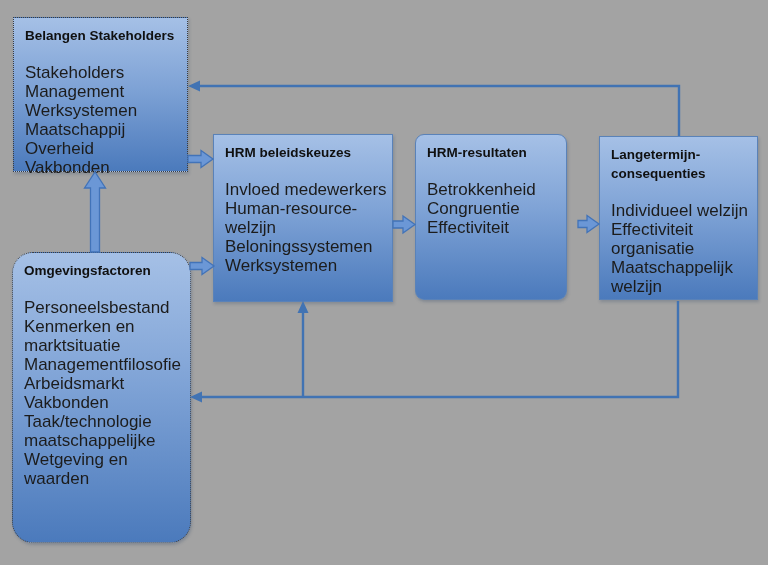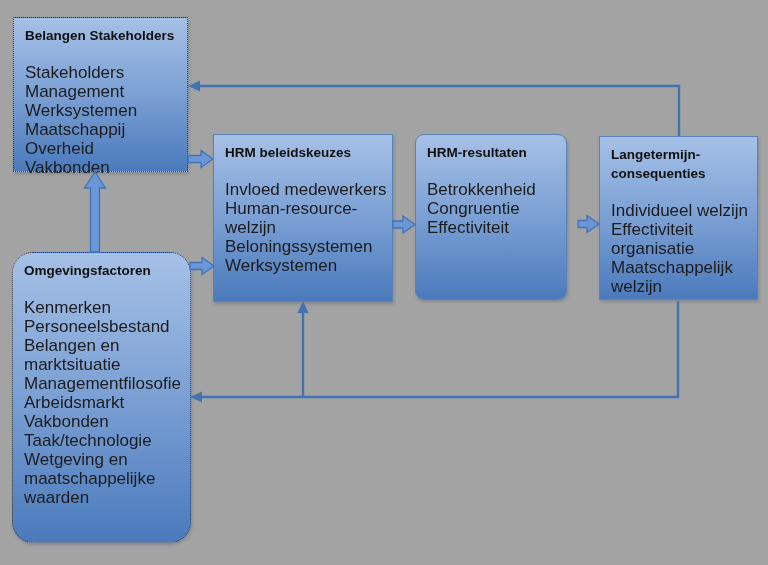--- a/index.html
+++ b/index.html
@@ -46,30 +46,29 @@
     <div class="box-line">Werksystemen</div>
     <div class="box-line">Maatschappij</div>
     <div class="box-line">Overheid</div>
     <div class="box-line">Vakbonden</div>
   </div>
 
   <div class="gbox dotted" id="box-omgeving">
     <div class="box-title">
       <div>Omgevingsfactoren</div>
     </div>
-    <div class="box-line">Kenmerken</div>
     <div class="box-line">Personeelsbestand</div>
-    <div class="box-line">Belangen en</div>
+    <div class="box-line">Kenmerken en</div>
     <div class="box-line">marktsituatie</div>
     <div class="box-line">Managementfilosofie</div>
     <div class="box-line">Arbeidsmarkt</div>
     <div class="box-line">Vakbonden</div>
     <div class="box-line">Taak/technologie</div>
+    <div class="box-line">maatschappelijke</div>
     <div class="box-line">Wetgeving en</div>
-    <div class="box-line">maatschappelijke</div>
     <div class="box-line">waarden</div>
   </div>
 
   <div class="gbox solid" id="box-beleid">
     <div class="box-title">
       <div>HRM beleidskeuzes</div>
     </div>
     <div class="box-line">Invloed medewerkers</div>
     <div class="box-line">Human-resource-</div>
     <div class="box-line">welzijn</div>

